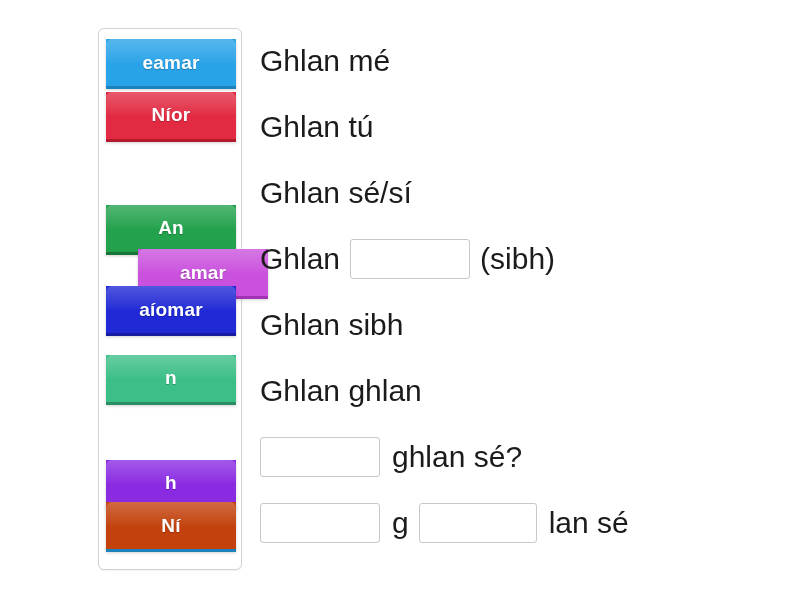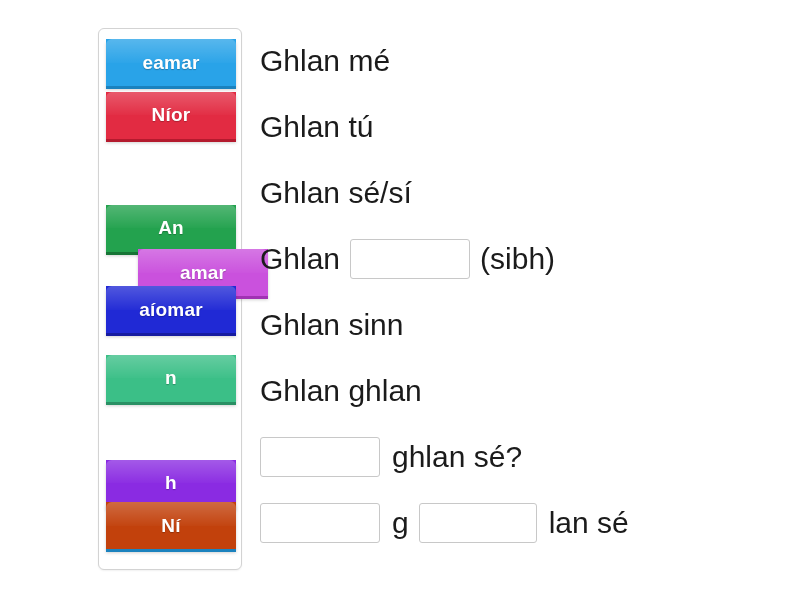--- a/index.html
+++ b/index.html
@@ -170,21 +170,21 @@
       <span class="txt">Ghlan sé/sí</span>
     </div>
 
     <div class="row">
       <span class="txt">Ghlan</span>
       <input class="gap-input w-sinn sp-l sp-r" type="text" value="" style="">
       <span class="txt">(sibh)</span>
     </div>
 
     <div class="row">
-      <span class="txt">Ghlan sinn</span>
+      <span class="txt">Ghlan sibh</span>
     </div>
 
     <div class="row">
       <span class="txt">Ghlan ghlan</span>
     </div>
 
     <div class="row">
       <input class="gap-input w-q1" type="text" value="" style="">
       <span class="txt">ghlan sé?</span>
     </div>

